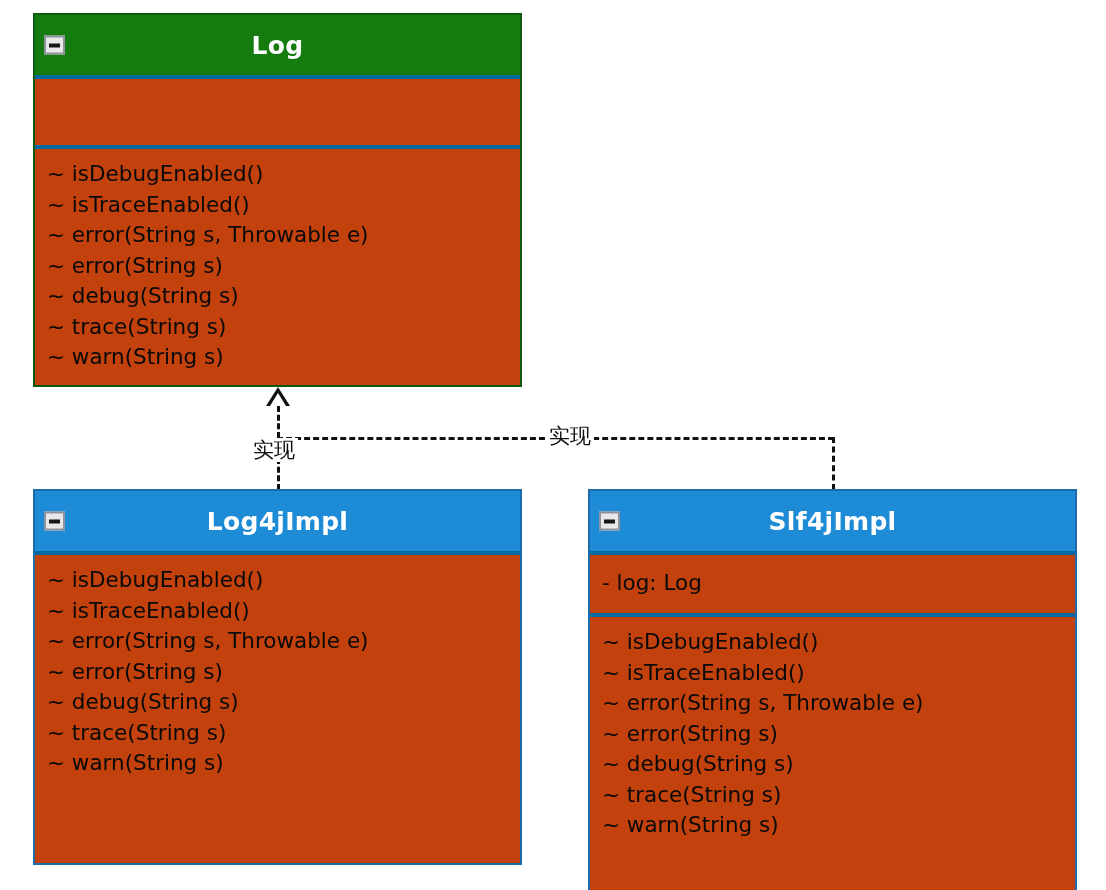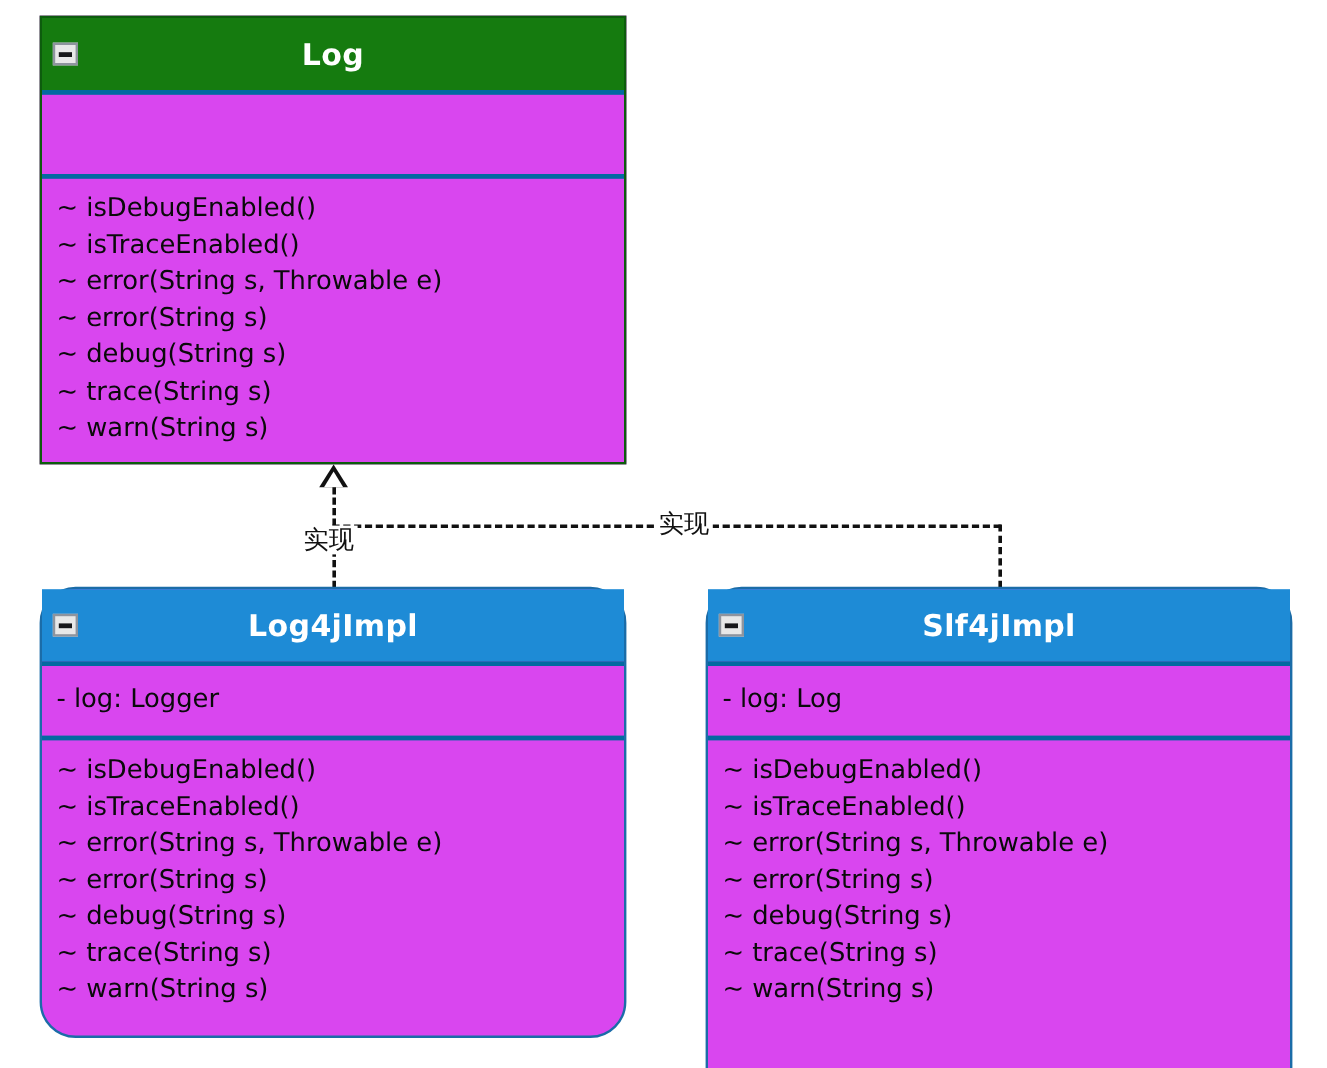--- a/index.html
+++ b/index.html
@@ -16,26 +16,25 @@
   #canvas {
     position: relative;
     width: 1106px;
     height: 890px;
   }
 
   
   .uml-class {
     position: absolute;
     box-sizing: border-box;
-    background: #d946ef;
+    background: #c2410c;
     border: 2px solid #0d5c0d;
   }
   .uml-class.blue {
     border-color: #1b6ca8;
-    border-radius: 30px;
   }
 
   .class-header {
     position: relative;
     box-sizing: border-box;
     height: 60px;
     background: #157b0f;
     display: flex;
     align-items: center;
     justify-content: center;
@@ -190,23 +189,20 @@
 
   <div class="uml-class blue" id="box-log4jimpl" style="left:33px; top:489px; width:489px; height:376px;">
 
     <div class="class-header">
       <span class="collapse-icon">
         <span class="bar"></span>
       </span>
       <span class="class-title">Log4jImpl</span>
     </div>
 
-    <div class="compartment attrs">
-      <div class="member">- log: Logger</div>
-    </div>
 
     <div class="compartment methods">
       <div class="member">~ isDebugEnabled()</div>
       <div class="member">~ isTraceEnabled()</div>
       <div class="member">~ error(String s, Throwable e)</div>
       <div class="member">~ error(String s)</div>
       <div class="member">~ debug(String s)</div>
       <div class="member">~ trace(String s)</div>
       <div class="member">~ warn(String s)</div>
     </div>

